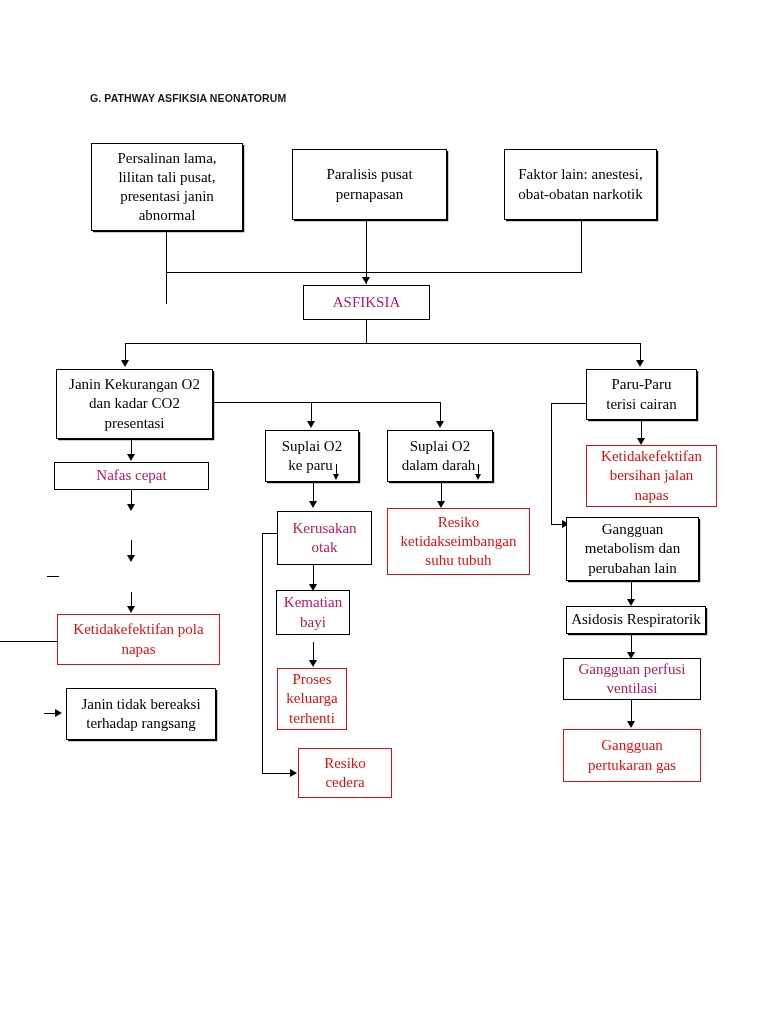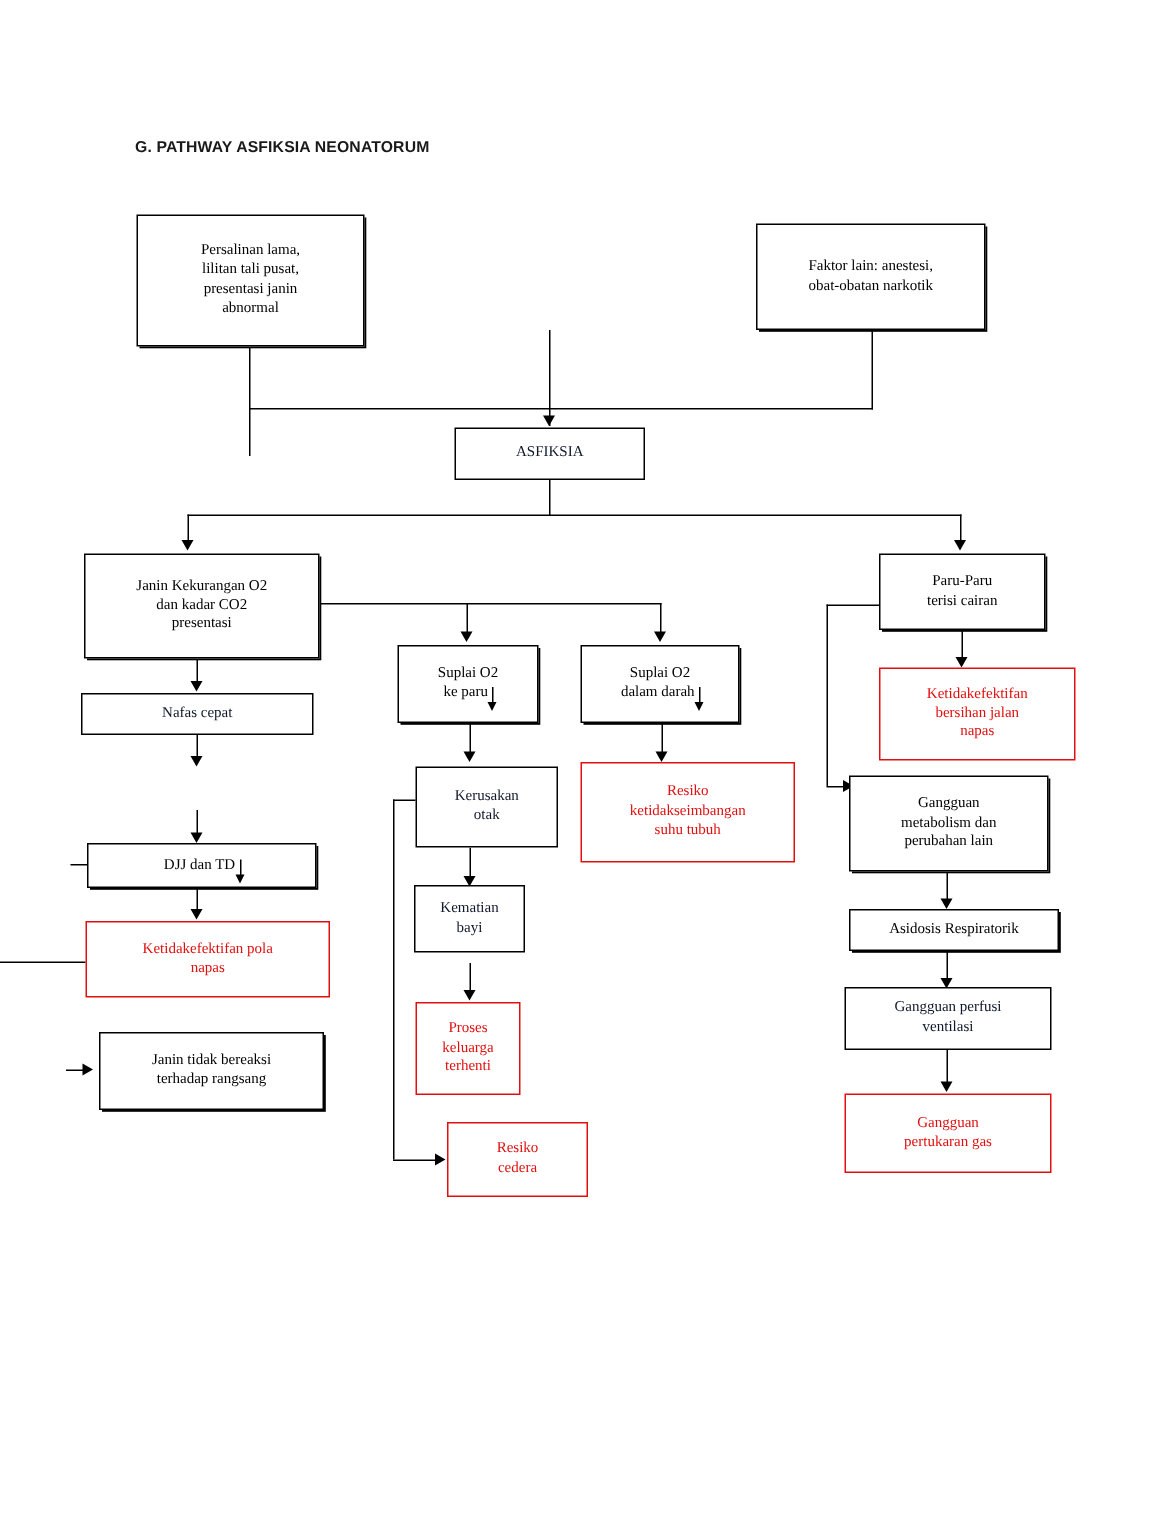--- a/index.html
+++ b/index.html
@@ -27,33 +27,33 @@
     white-space: nowrap;
   }
   .node {
     position: absolute;
     box-sizing: border-box;
     display: flex;
     align-items: center;
     justify-content: center;
     text-align: center;
     line-height: 1.28;
-    font-size: 10px;
+    font-size: 15px;
     padding: 2px 4px;
     background: #ffffff;
     z-index: 3;
   }
   .node.black {
     border: 1.4px solid #000000;
     color: #000000;
     box-shadow: 1.6px 1.6px 0 -0.4px #000;
   }
   .node.plain {
     border: 1.2px solid #000000;
-    color: #0f172a;
+    color: #be185d;
     justify-content: center;
   }
   .node.red {
     border: 1.6px solid #e10f0f;
     color: #e10f0f;
   }
   .node .txt { display: block; width: 100%; }
   .node .txt .ln { display: block; }
   .arrow-dn {
     display: inline-block;
@@ -188,20 +188,26 @@
 
   <div class="node black" style="left:91px; top:143px; width:152px; height:88px;">
     <span class="txt">
         <span class="ln">Persalinan lama,</span>
         <span class="ln">lilitan tali pusat,</span>
         <span class="ln">presentasi janin</span>
         <span class="ln">abnormal</span>
       </span>
   </div>
 
+  <div class="node black" style="left:292px; top:149px; width:155px; height:71px;">
+    <span class="txt">
+        <span class="ln">Paralisis pusat</span>
+        <span class="ln">pernapasan</span>
+      </span>
+  </div>
 
   <div class="node black" style="left:504px; top:149px; width:153px; height:71px;">
     <span class="txt">
         <span class="ln">Faktor lain: anestesi,</span>
         <span class="ln">obat-obatan narkotik</span>
       </span>
   </div>
 
   <div class="node plain" style="left:303px; top:285px; width:127px; height:35px;">
     <span class="txt">
@@ -217,25 +223,20 @@
       </span>
   </div>
 
   <div class="node plain" style="left:54px; top:462px; width:155px; height:28px;">
     <span class="txt">
         <span class="ln">Nafas cepat</span>
       </span>
   </div>
 
 
-  <div class="node black" style="left:58px; top:562px; width:153px; height:30px;">
-    <span class="txt">
-        <span class="ln">DJJ dan TD<i class="arrow-dn"></i></span>
-      </span>
-  </div>
 
   <div class="node red" style="left:57px; top:614px; width:163px; height:51px;">
     <span class="txt">
         <span class="ln">Ketidakefektifan pola</span>
         <span class="ln">napas</span>
       </span>
   </div>
 
   <div class="node black" style="left:66px; top:688px; width:150px; height:52px;">
     <span class="txt">

